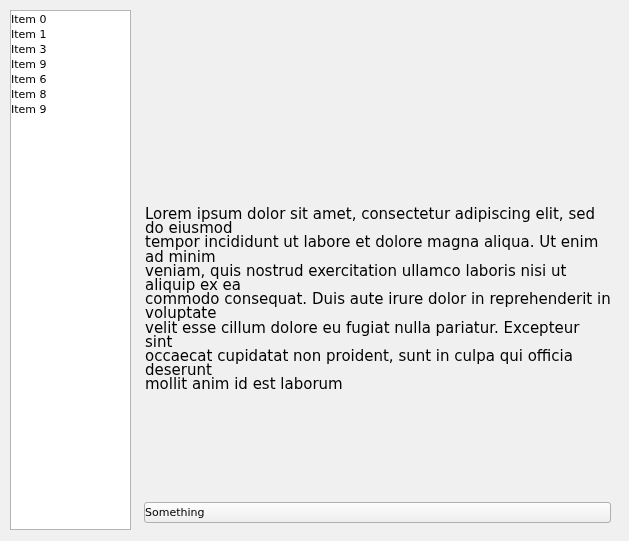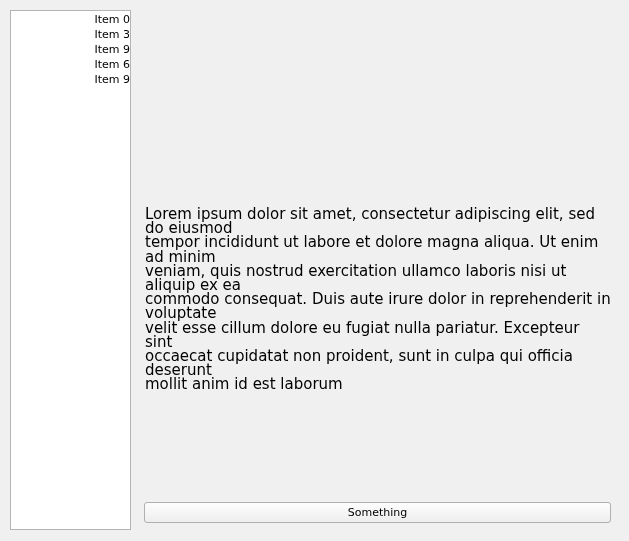--- a/index.html
+++ b/index.html
@@ -24,21 +24,21 @@
     box-sizing: border-box;
     background: #ffffff;
     border: 1px solid #b4b4b4;
     padding-top: 1px;
     overflow: hidden;
   }
   .list-item {
     height: 15px;
     line-height: 15px;
     font-size: 11px;
-    text-align: right;
+    text-align: left;
     white-space: nowrap;
     cursor: default;
   }
   .lorem-label {
     position: absolute;
     left: 145px;
     top: 207px;
     width: 466px;
     font-size: 15px;
     line-height: 14.2px;
@@ -51,33 +51,35 @@
     top: 502px;
     width: 467px;
     height: 21px;
     box-sizing: border-box;
     border: 1px solid #b0b0b0;
     border-radius: 3px;
     background: linear-gradient(to bottom, #fdfdfd 0%, #f5f5f5 55%, #ededed 100%);
     font-family: "DejaVu Sans", "Liberation Sans", sans-serif;
     font-size: 11px;
     color: #000000;
-    text-align: center;
+    text-align: left;
     padding: 0;
     cursor: default;
   }
 </style>
 </head>
 <body>
 
 <div class="listbox">
   <div class="list-item">Item 0</div>
+  <div class="list-item">Item 1</div>
   <div class="list-item">Item 3</div>
   <div class="list-item">Item 9</div>
   <div class="list-item">Item 6</div>
+  <div class="list-item">Item 8</div>
   <div class="list-item">Item 9</div>
 </div>
 
 <div class="lorem-label">Lorem ipsum dolor sit amet, consectetur adipiscing elit, sed do eiusmod
 tempor incididunt ut labore et dolore magna aliqua. Ut enim ad minim
 veniam, quis nostrud exercitation ullamco laboris nisi ut aliquip ex ea
 commodo consequat. Duis aute irure dolor in reprehenderit in voluptate
 velit esse cillum dolore eu fugiat nulla pariatur. Excepteur sint
 occaecat cupidatat non proident, sunt in culpa qui officia deserunt
 mollit anim id est laborum</div>

